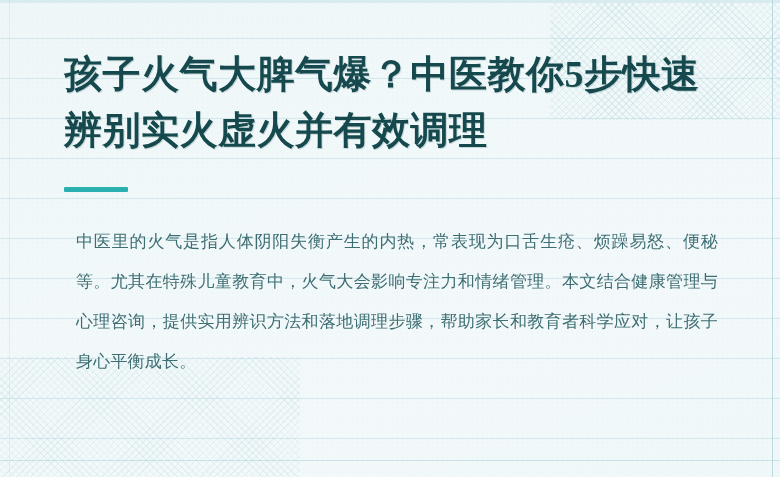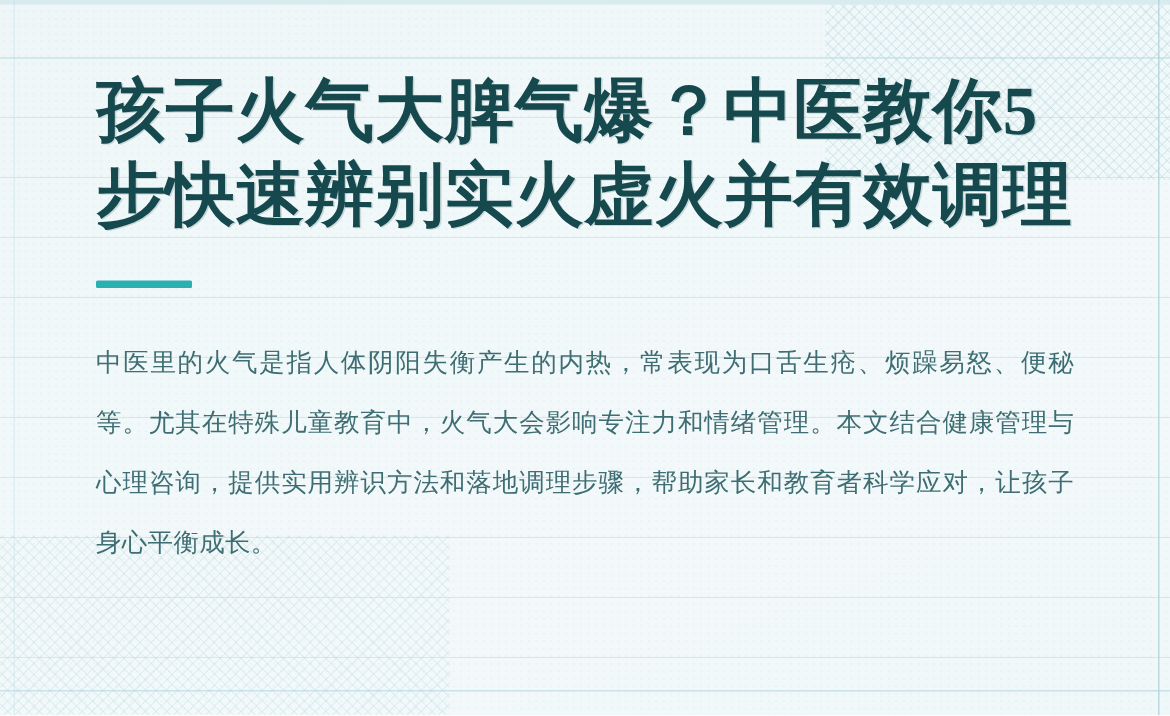--- a/index.html
+++ b/index.html
@@ -112,38 +112,38 @@
     position: absolute;
     left: 64px;
     top: 46px;
     right: 50px;
   }
 
   .title {
     margin: 0;
     font-family: "Liberation Serif", "DejaVu Serif", serif;
     font-weight: bold;
-    font-size: 46px;
+    font-size: 38px;
     line-height: 56px;
     letter-spacing: 0.5px;
     color: #15494e;
     text-shadow: 1px 1px 0 rgba(20, 74, 78, 0.18);
     max-width: 660px;
   }
 
   .accent-bar {
     margin-top: 29px;
     width: 64px;
     height: 5px;
     border-radius: 1px;
     background: #2bb0b2;
   }
 
   .body-text {
-    margin: 0;
+    margin: 12px;
     margin-top: 30px;
     font-family: Liberation Serif, serif;
     font-size: 17px;
     line-height: 40px;
     color: #3e6e73;
     letter-spacing: 0.2px;
     max-width: 652px;
     text-align: justify;
     text-justify: inter-ideograph;
   }

